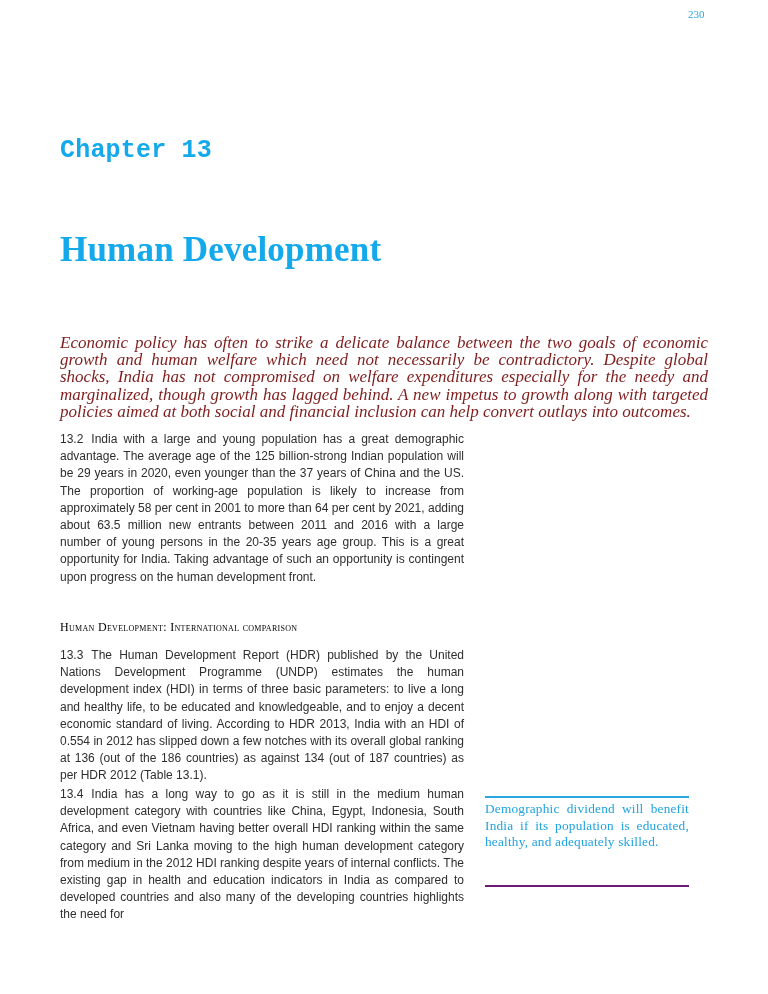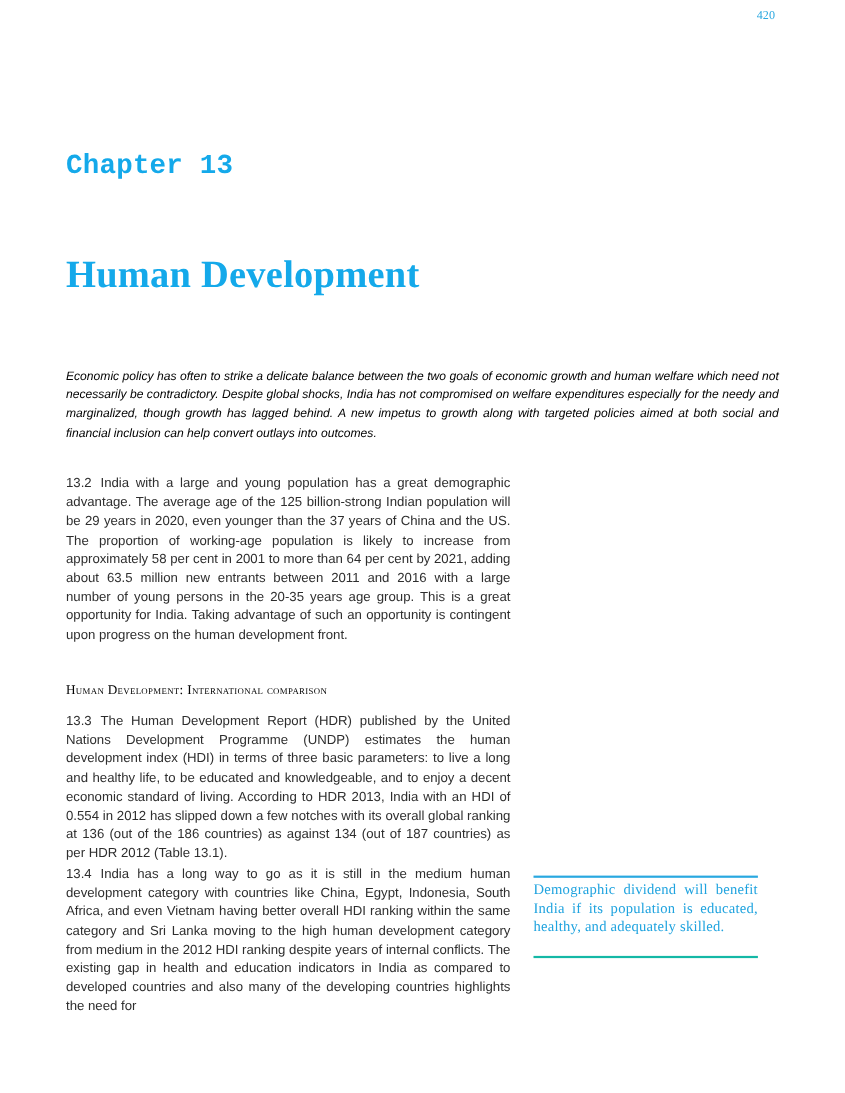--- a/index.html
+++ b/index.html
@@ -41,26 +41,26 @@
       font-weight: bold;
       color: #14a9ea;
       font-family: "Liberation Serif", serif;
       letter-spacing: 0.2px;
     }
     .intro {
       position: absolute;
       top: 334px;
       left: 60px;
       width: 648px;
-      font-size: 11px;
+      font-size: 17px;
       line-height: 17.2px;
       font-style: italic;
       text-align: justify;
-      color: #000000;
-      font-family: Liberation Sans, sans-serif;
+      color: #7f1d1d;
+      font-family: Liberation Serif, serif;
       margin: 0;
     }
     .body-col {
       position: absolute;
       left: 60px;
       width: 404px;
       font-family: Liberation Sans, sans-serif;
       font-size: 12px;
       line-height: 17.2px;
       color: #2e2e2e;
@@ -86,39 +86,39 @@
       margin: 0;
     }
     .p133 { top: 647px; }
     .p134 { top: 786px; }
     .callout {
       position: absolute;
       top: 796px;
       left: 485px;
       width: 204px;
       border-top: 2px solid #29a8e0;
-      border-bottom: 2px solid #14b8a6;
+      border-bottom: 2px solid #701a75;
       padding: 3px 0 4px 0;
       box-sizing: border-box;
-      height: 75px;
+      height: 91px;
     }
     .callout-text {
       font-family: "Liberation Serif", serif;
       font-size: 13.3px;
       line-height: 16.5px;
       color: #1fa3df;
       text-align: justify;
       margin: 0;
       letter-spacing: 0.2px;
     }
   </style>
 </head>
 <body>
 
-<div class="page-number">420</div>
+<div class="page-number">230</div>
 
 <div class="chapter-label">Chapter 13</div>
 
 <h1 class="chapter-title" style="margin:0;font-family:Liberation Serif, serif;">Human Development</h1>
 
 <p class="intro">Economic policy has often to strike a delicate balance between the two goals of economic growth and human welfare which need not necessarily be contradictory. Despite global shocks, India has not compromised on welfare expenditures especially for the needy and marginalized, though growth has lagged behind. A new impetus to growth along with targeted policies aimed at both social and financial inclusion can help convert outlays into outcomes.</p>
 
 <div class="body-col p132">
   <p class="para">
     <span class="para-num">13.2</span><span>India with a large and young population has a great demographic advantage. The average age of the 125 billion-strong Indian population will be 29 years in 2020, even younger than the 37 years of China and the US. The proportion of working-age population is likely to increase from approximately 58 per cent in 2001 to more than 64 per cent by 2021, adding about 63.5 million new entrants between 2011 and 2016 with a large number of young persons in the 20-35 years age group. This is a great opportunity for India. Taking advantage of such an opportunity is contingent upon progress on the human development front.</span>

